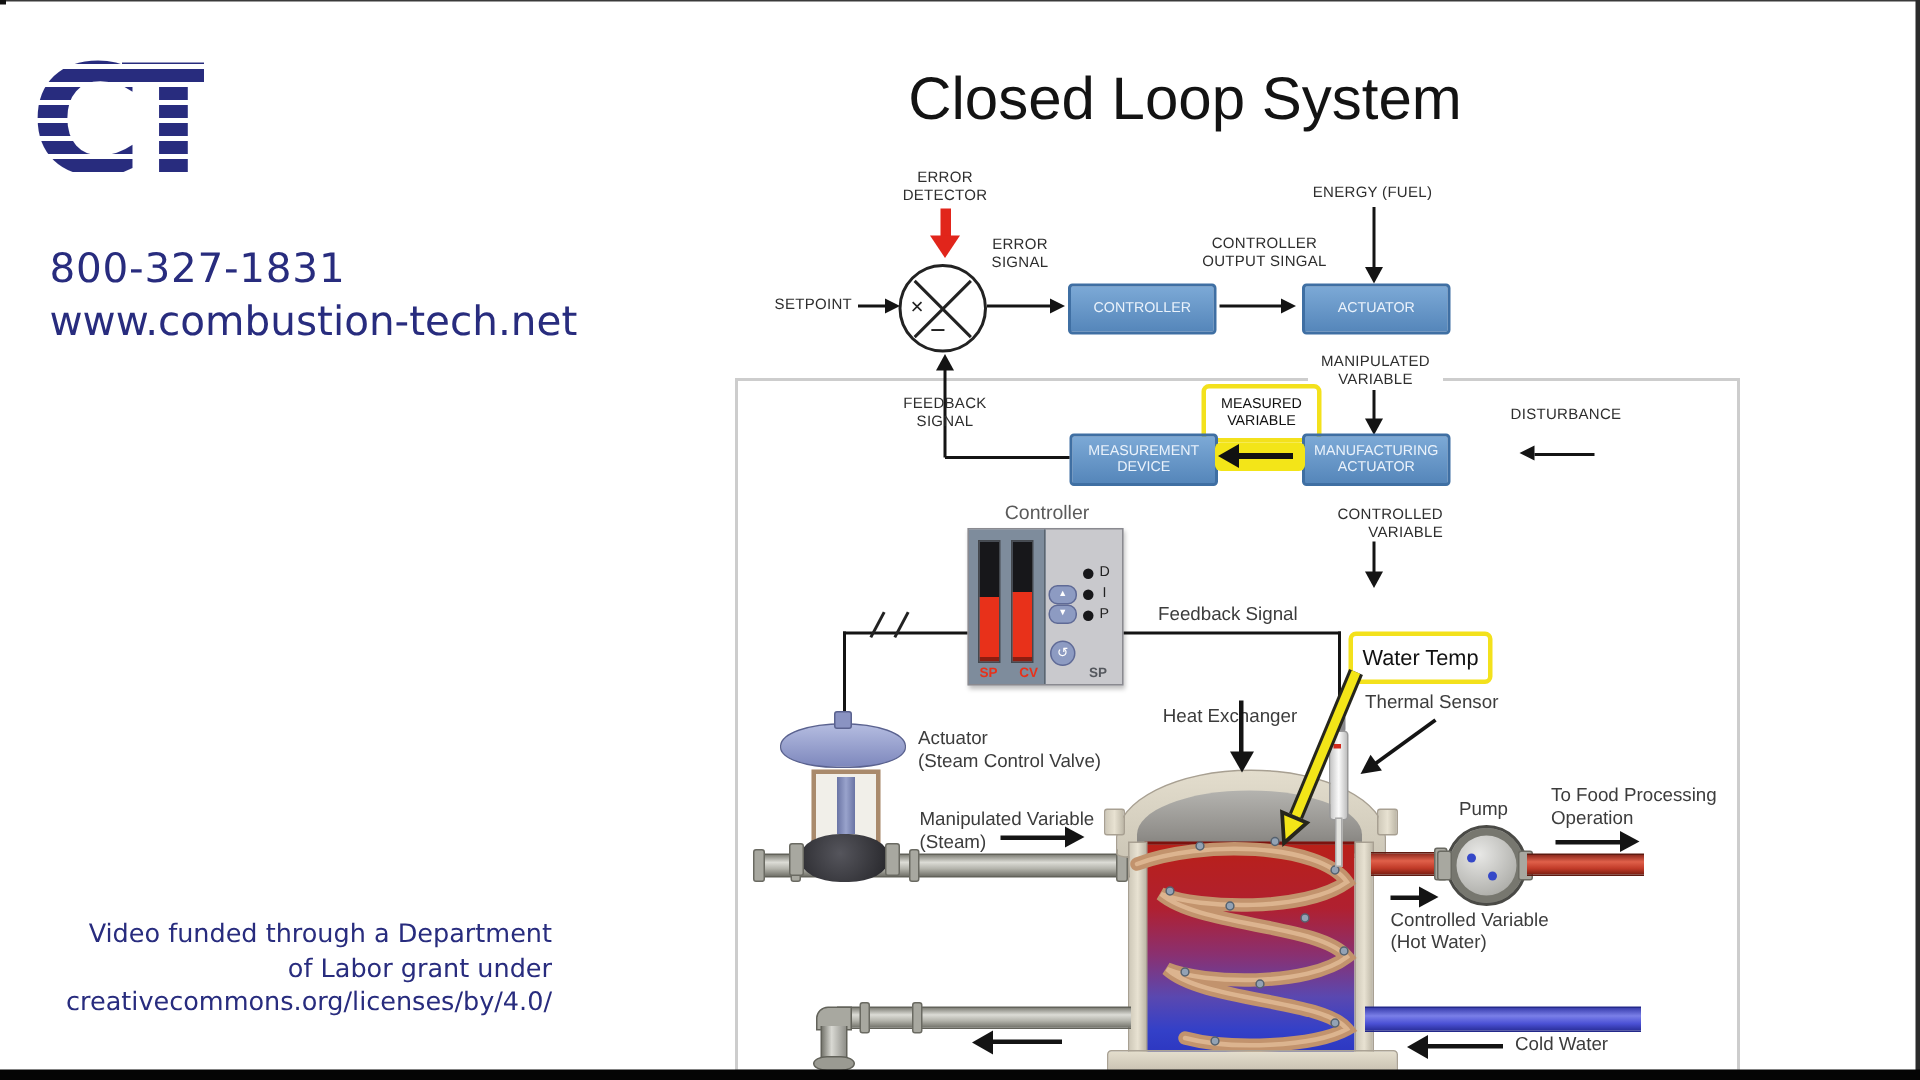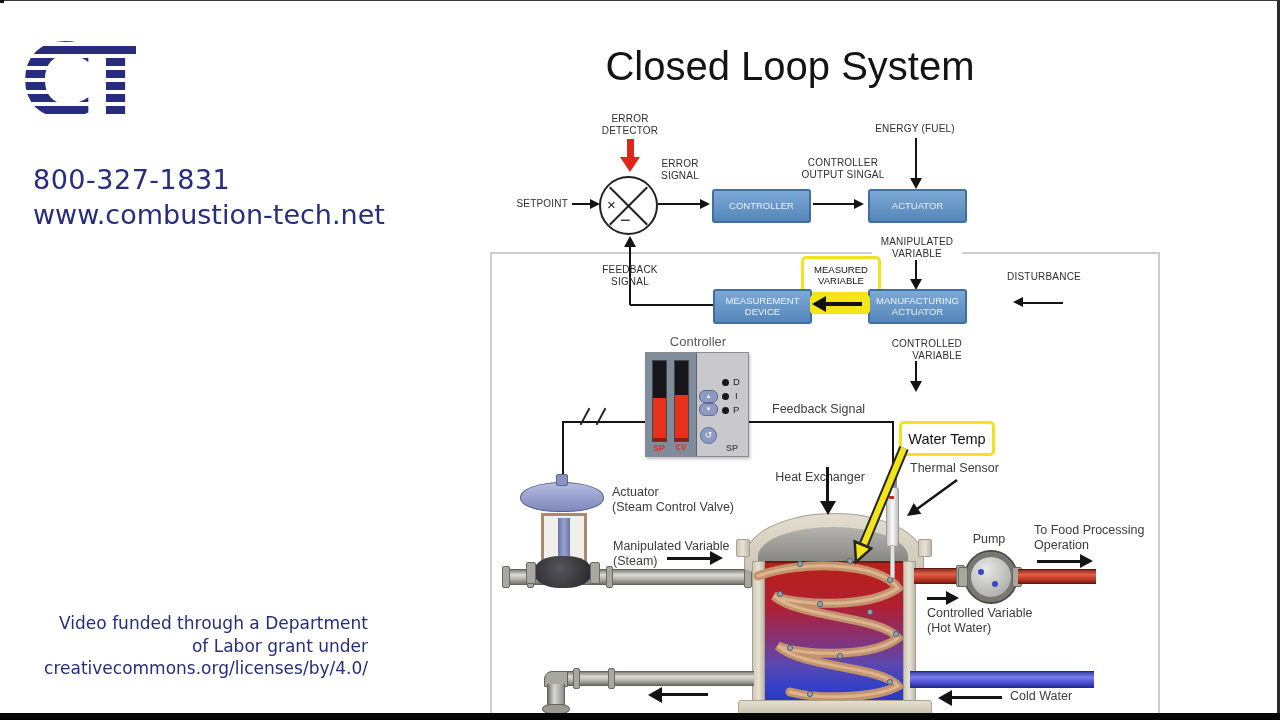--- a/index.html
+++ b/index.html
@@ -133,21 +133,21 @@
   <div class="vline" style="left:562px;top:421px;height:64px;"></div>
   <div class="hline" style="left:746px;top:421px;width:148px;"></div>
   <div class="vline" style="left:892px;top:421px;height:62px;"></div>
   <div class="lbl2" style="left:772px;top:402px;width:110px;">Feedback Signal</div>
 
   <div class="abs" style="left:645px;top:352px;width:102px;height:103px;background:#c9c9cd;border:1px solid #8a8a90;box-shadow:1px 2px 3px rgba(0,0,0,.25);">
     <div class="abs" style="left:0;top:0;width:50px;height:103px;background:#7e8c9c;border-right:1px solid #5a6570;">
       <div class="abs" style="left:6px;top:7px;width:13px;height:80px;border:1px solid #44484e;background:linear-gradient(180deg,#17171a 0 46%,#e8311a 46% 96%,#8c1d10 96%);"></div>
       <div class="abs" style="left:28px;top:7px;width:13px;height:80px;border:1px solid #44484e;background:linear-gradient(180deg,#17171a 0 42%,#e8311a 42% 96%,#8c1d10 96%);"></div>
       <div class="abs" style="left:2px;top:90px;width:22px;text-align:center;font-size:9px;font-weight:bold;color:#e8311a;">SP</div>
-      <div class="abs" style="left:24px;top:90px;width:22px;text-align:center;font-size:9px;font-weight:bold;color:#e8311a;font-family:Liberation Mono, monospace;">CV</div>
+      <div class="abs" style="left:24px;top:90px;width:22px;text-align:right;font-size:9px;font-weight:bold;color:#e8311a;">CV</div>
     </div>
     <div class="abs" style="left:53px;top:37px;width:17px;height:11px;background:#8d9bc2;border:1px solid #5f6a96;border-radius:6px;color:#fff;font-size:6px;line-height:10px;text-align:center;">▲</div>
     <div class="abs" style="left:53px;top:50px;width:17px;height:11px;background:#8d9bc2;border:1px solid #5f6a96;border-radius:6px;color:#fff;font-size:6px;line-height:10px;text-align:center;">▼</div>
     <div class="abs" style="left:76px;top:26px;width:7px;height:7px;background:#17171a;border-radius:50%;"></div>
     <div class="abs" style="left:87px;top:23px;font-size:9.5px;color:#222;">D</div>
     <div class="abs" style="left:76px;top:40px;width:7px;height:7px;background:#17171a;border-radius:50%;"></div>
     <div class="abs" style="left:89px;top:37px;font-size:9.5px;color:#222;">I</div>
     <div class="abs" style="left:76px;top:54px;width:7px;height:7px;background:#17171a;border-radius:50%;"></div>
     <div class="abs" style="left:87px;top:51px;font-size:9.5px;color:#222;">P</div>
     <div class="abs" style="left:54px;top:74px;width:15px;height:15px;background:#8d9bc2;border:1px solid #5f6a96;border-radius:50%;color:#fff;font-size:9px;line-height:14px;text-align:center;">↺</div>

